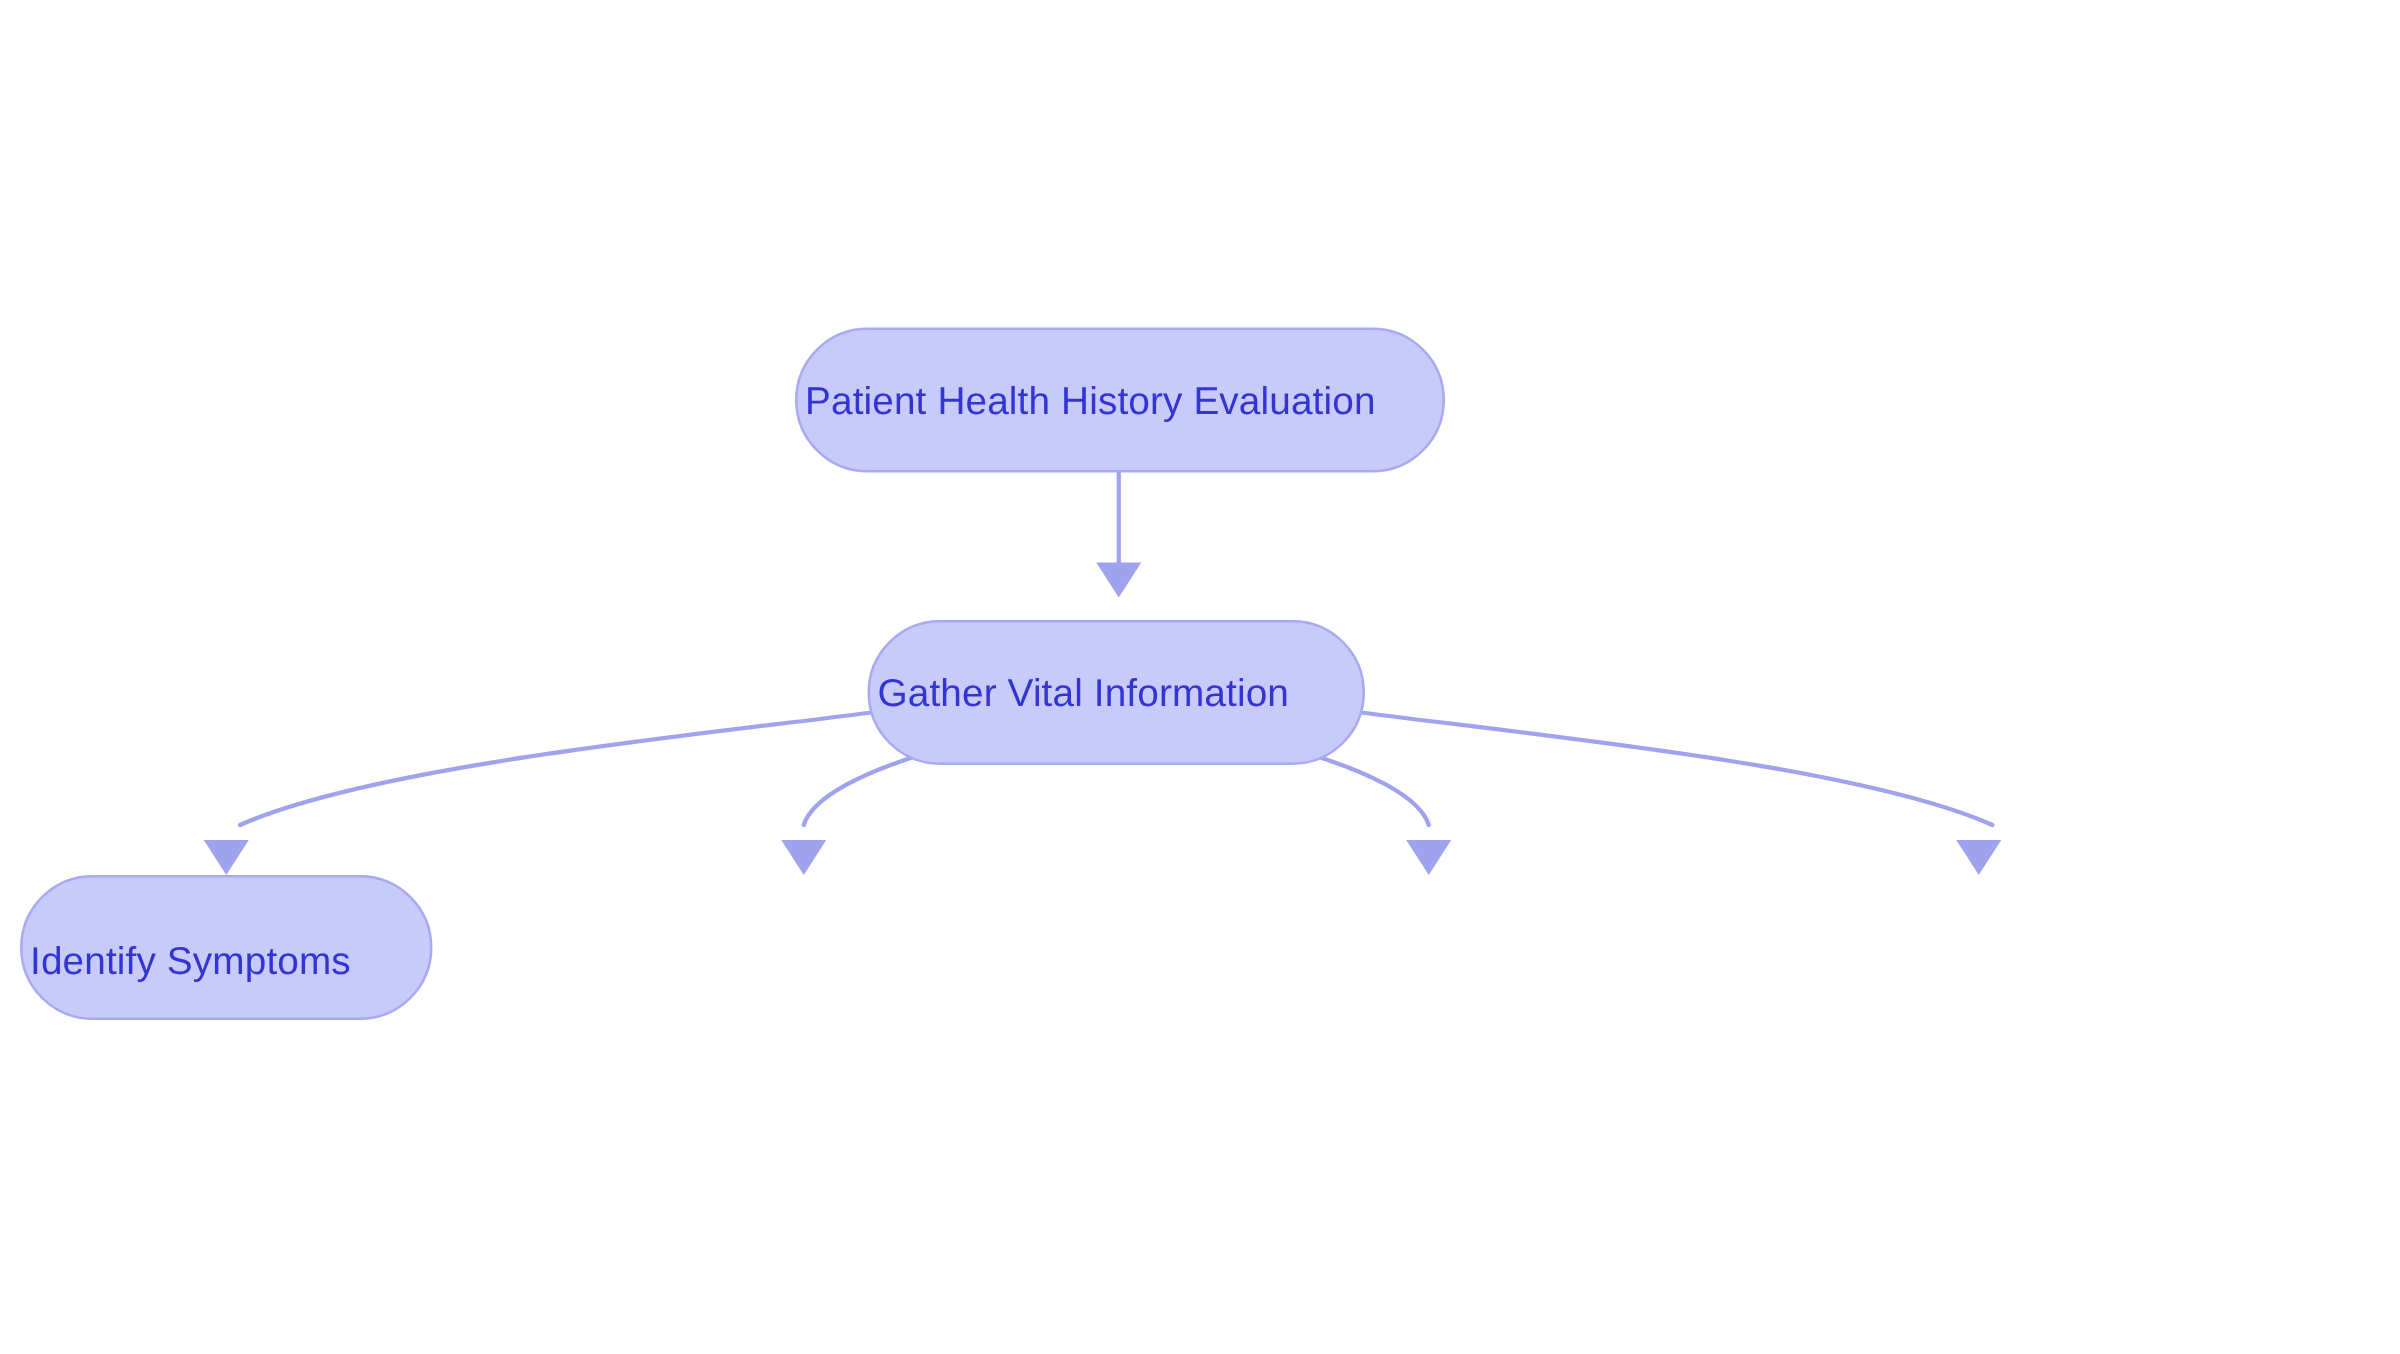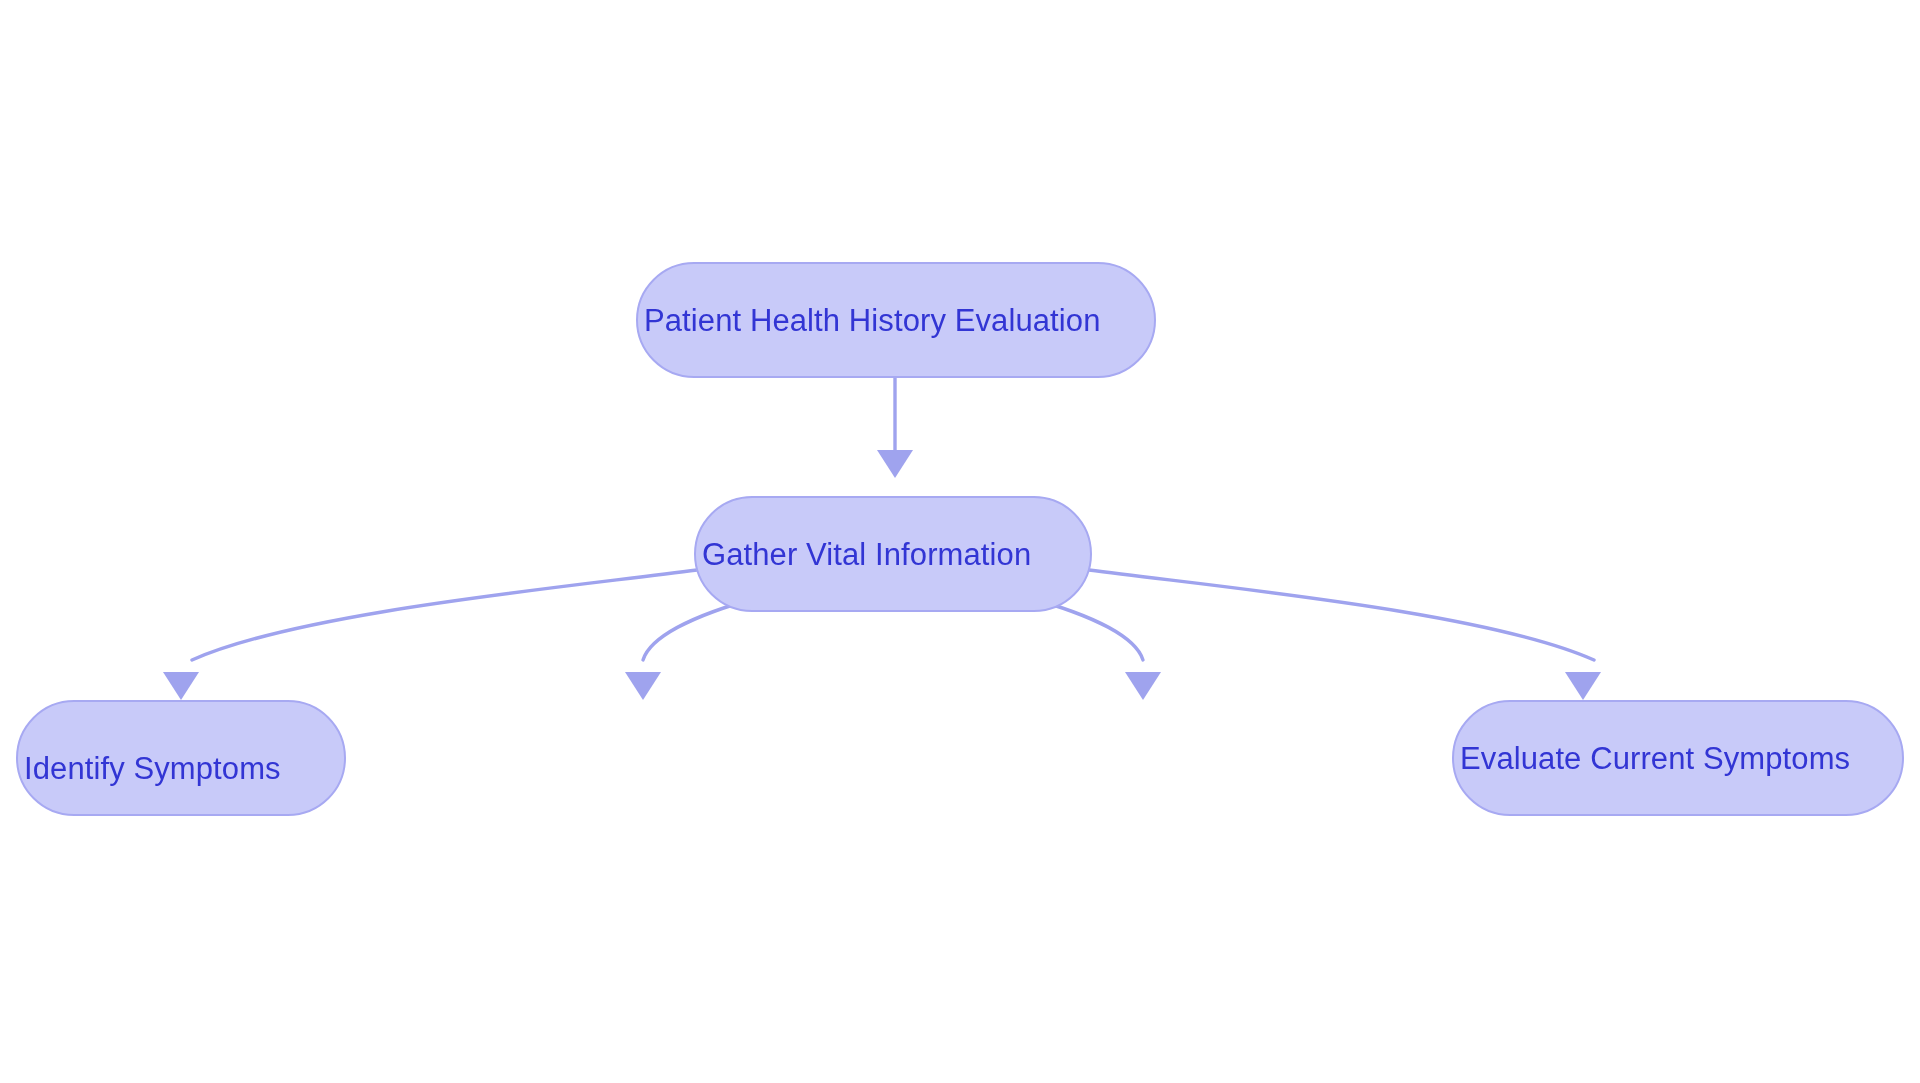--- a/index.html
+++ b/index.html
@@ -75,17 +75,14 @@
   <div class="node" style="left: 694px; top: 480px; width: 398px; height: 116px; background: rgb(200, 202, 249); border-color: rgb(167, 169, 242); margin-top: 16px;">
     <span class="node-label" style="color: rgb(50, 53, 212);">Gather Vital Information</span>
   </div>
 
   <div class="node" style="left: 16px; top: 700px; width: 330px; height: 116px; background: rgb(200, 202, 249); border-color: rgb(167, 169, 242);">
     <span class="node-label" style="color: rgb(50, 53, 212); margin-top: 20px;">Identify Symptoms</span>
   </div>
 
 
 
-  <div class="node" style="left: 1452px; top: 700px; width: 452px; height: 116px; background: rgb(200, 202, 249); border-color: rgb(167, 169, 242);">
-    <span class="node-label" style="color: rgb(50, 53, 212);">Evaluate Current Symptoms</span>
-  </div>
 
 </div>
 
 </body></html>

